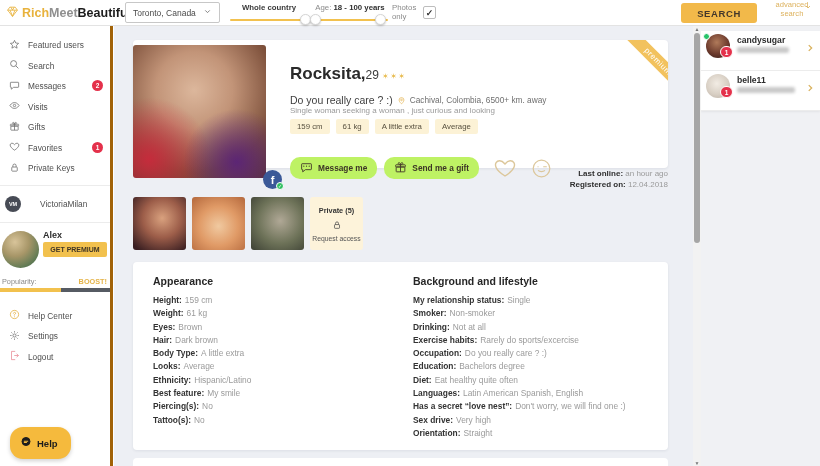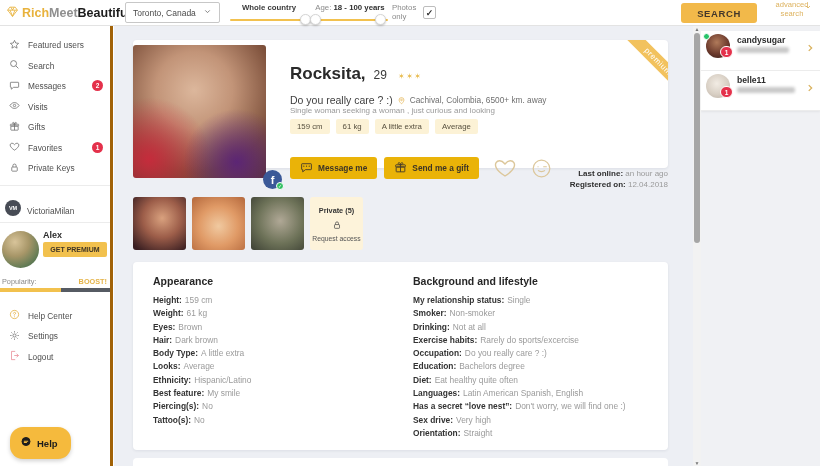--- a/index.html
+++ b/index.html
@@ -31,21 +31,21 @@
   .advanced svg { position:absolute; right:6px; top:3px; }
 
   
   .lsb { position:absolute; left:0; top:26px; width:113px; height:440px; background:#fff; border-right:3px solid #a16207; z-index:20; }
   .nav { padding-top:9px; }
   .nav-item { position:relative; display:flex; align-items:center; gap:8px; height:20.5px; padding-left:9px; font-size:8.3px; color:#4f4f4f; cursor:pointer; }
   .nav-item .lbl { white-space:nowrap; }
   .badge { position:absolute; right:7px; top:4px; min-width:11px; height:11px; border-radius:6px; background:#e4314b; color:#fff;
     font-size:6.5px; font-weight:700; display:flex; align-items:center; justify-content:center; padding:0 2px; }
   .divider { height:1px; background:#ececec; margin:6px 0; }
-  .vm-row { display:flex; align-items:flex-end; gap:6px; padding-left:5px; height:24px; font-size:8.3px; color:#4f4f4f; cursor:pointer; }
+  .vm-row { display:flex; align-items:center; gap:19px; padding-left:5px; height:24px; font-size:8.3px; color:#4f4f4f; cursor:pointer; }
   .vm-circle { width:16px; height:16px; border-radius:50%; background:#474b55; color:#fff; font-size:5.5px; font-weight:700;
     display:flex; align-items:center; justify-content:center; }
   .user-block { position:relative; padding:4px 5px 0 2px; height:44px; }
   .avatar-lg { position:absolute; left:2px; top:2px; width:37px; height:37px; border-radius:50%;
     background:radial-gradient(circle at 35% 30%, #d8c49a 0%, #a79668 40%, #5f7a54 75%, #43594a 100%); }
   .user-name { position:absolute; left:43px; top:1px; font-size:9px; font-weight:700; color:#2d2d2d; }
   .premium-btn { position:absolute; left:43px; top:13px; width:64px; height:15px; background:#f2c14e; border:none; border-radius:2px;
     font-size:7px; font-weight:700; color:#3e3425; cursor:pointer; }
   .pop-row { display:flex; justify-content:space-between; padding:0 3px 0 2px; font-size:7.3px; color:#8a8a8a; margin-top:4px; }
   .boost { color:#e5b44a; font-weight:700; cursor:pointer; }
@@ -58,32 +58,32 @@
   .main { position:absolute; left:114px; top:26px; width:579px; height:440px; background:#edeff4; z-index:10; }
   .pcard { position:absolute; left:19px; top:14px; width:535px; height:128px; background:#fff; border-radius:4px; box-shadow:0 1px 3px rgba(30,40,70,.08); }
   .ribbon { position:absolute; top:0; right:0; width:58px; height:58px; overflow:hidden; border-radius:0 4px 0 0; }
   .ribbon span { position:absolute; left:2px; top:15px; display:block; width:92px; transform:rotate(45deg); background:#f2c25e; color:#fff;
     font-size:8px; text-align:center; padding:2px 0; letter-spacing:.5px; }
   .main-photo { position:absolute; left:19px; top:19px; width:133px; height:133px; border-radius:3px; z-index:2;
     background:
       radial-gradient(circle at 78% 88%, rgba(90,35,120,.95) 0%, rgba(90,35,120,0) 34%),
       radial-gradient(circle at 12% 86%, rgba(205,40,60,.9) 0%, rgba(205,40,60,0) 38%),
       radial-gradient(circle at 46% 34%, #dcb79c 0%, #c29478 34%, #7c4f3a 72%, #59362a 100%); }
-  .name-row { position:absolute; left:157px; top:24px; display:flex; align-items:baseline; gap:8px; }
+  .name-row { position:absolute; left:157px; top:24px; display:flex; align-items:baseline; gap:0; }
   .pname { font-size:17px; font-weight:800; color:#2a2a2a; }
   .page { font-size:12px; color:#3a3a3a; }
   .stars { font-size:8px; color:#e8bb4e; letter-spacing:1.5px; margin-left:3px; }
   .headline-row { position:absolute; left:157px; top:51px; display:flex; align-items:center; gap:4px; }
   .headline { font-size:10.5px; color:#3f3f3f; }
   .geo { font-size:8.3px; color:#6f6f6f; }
   .seeking { position:absolute; left:157px; top:66px; font-size:8px; color:#9a9a9a; }
   .chips { position:absolute; left:157px; top:79px; display:flex; gap:6px; }
   .chip { background:#fcf2d6; color:#57503f; font-size:7.8px; padding:3px 7px; border-radius:2px; }
   .btn-row { position:absolute; left:157px; top:116px; display:flex; align-items:center; gap:7px; }
-  .gold-btn { height:22px; background:#eab308; border:none; border-radius:3px; display:flex; align-items:center; gap:5px; padding:0 10px;
+  .gold-btn { height:22px; background:#bef264; border:none; border-radius:10px; display:flex; align-items:center; gap:5px; padding:0 10px;
     font-size:8.3px; font-weight:700; color:#3c3426; cursor:pointer; }
   .like-ic { background:none; border:none; cursor:pointer; display:flex; align-items:center; margin-left:6px; }
   .fb-wrap { position:absolute; left:149px; top:144px; width:19px; height:19px; z-index:3; cursor:pointer; }
   .fb { width:19px; height:19px; border-radius:50%; background:#3b5998; color:#fff; font-size:11px; font-weight:700;
     display:flex; align-items:center; justify-content:center; }
   .fb-check { position:absolute; right:-2px; bottom:-1px; width:8px; height:8px; border-radius:50%; background:#2fbf5f; border:1px solid #fff;
     color:#fff; font-size:5px; display:flex; align-items:center; justify-content:center; }
   .meta { position:absolute; right:25px; top:143px; text-align:right; font-size:8px; line-height:10.5px; color:#9a9a9a; }
   .meta b { color:#2f2f2f; font-weight:700; }
   .thumbs { position:absolute; left:19px; top:171px; display:flex; gap:6px; }

